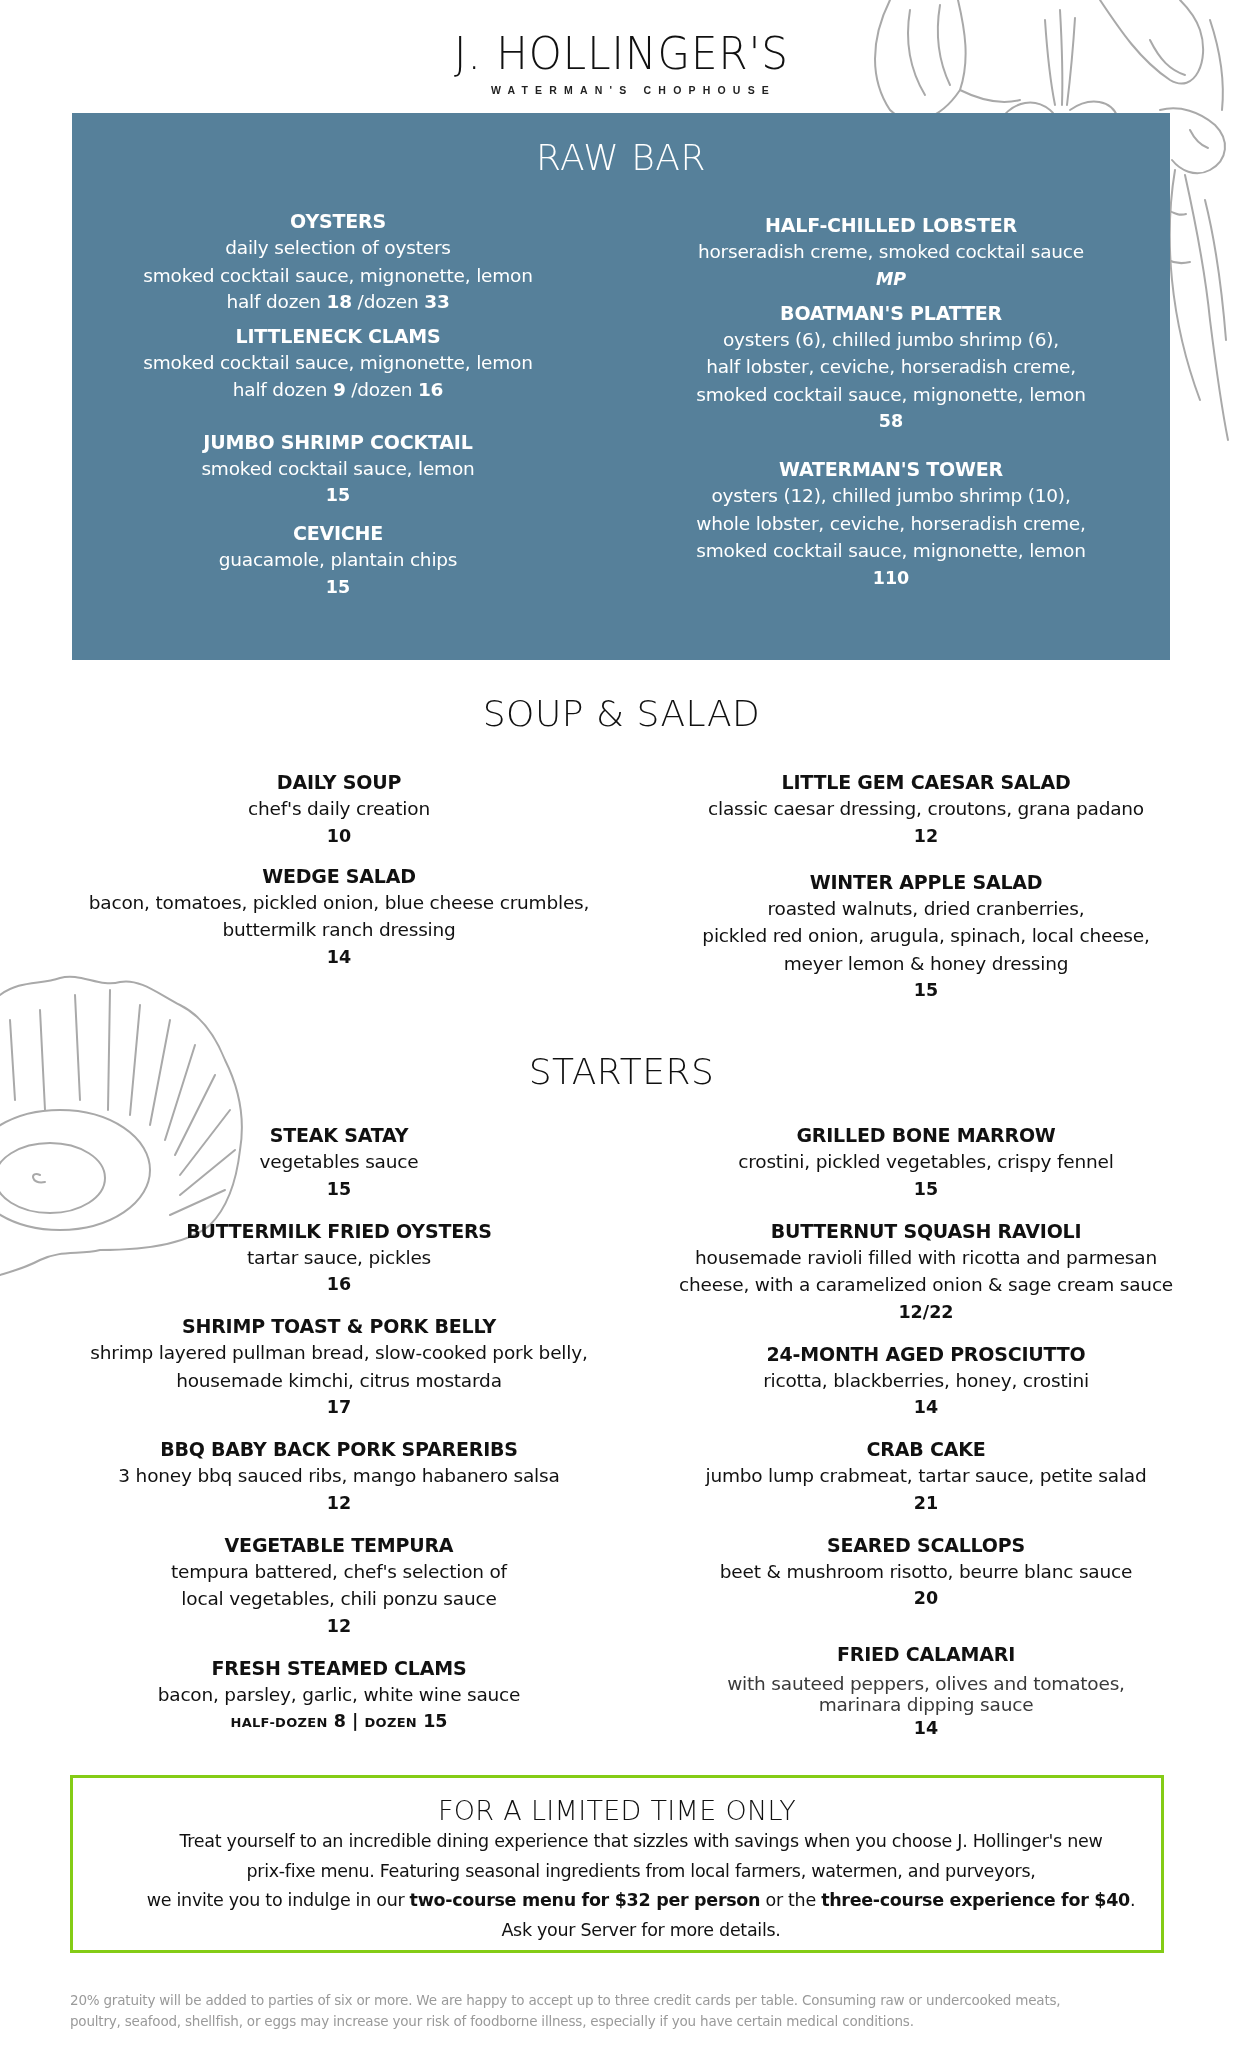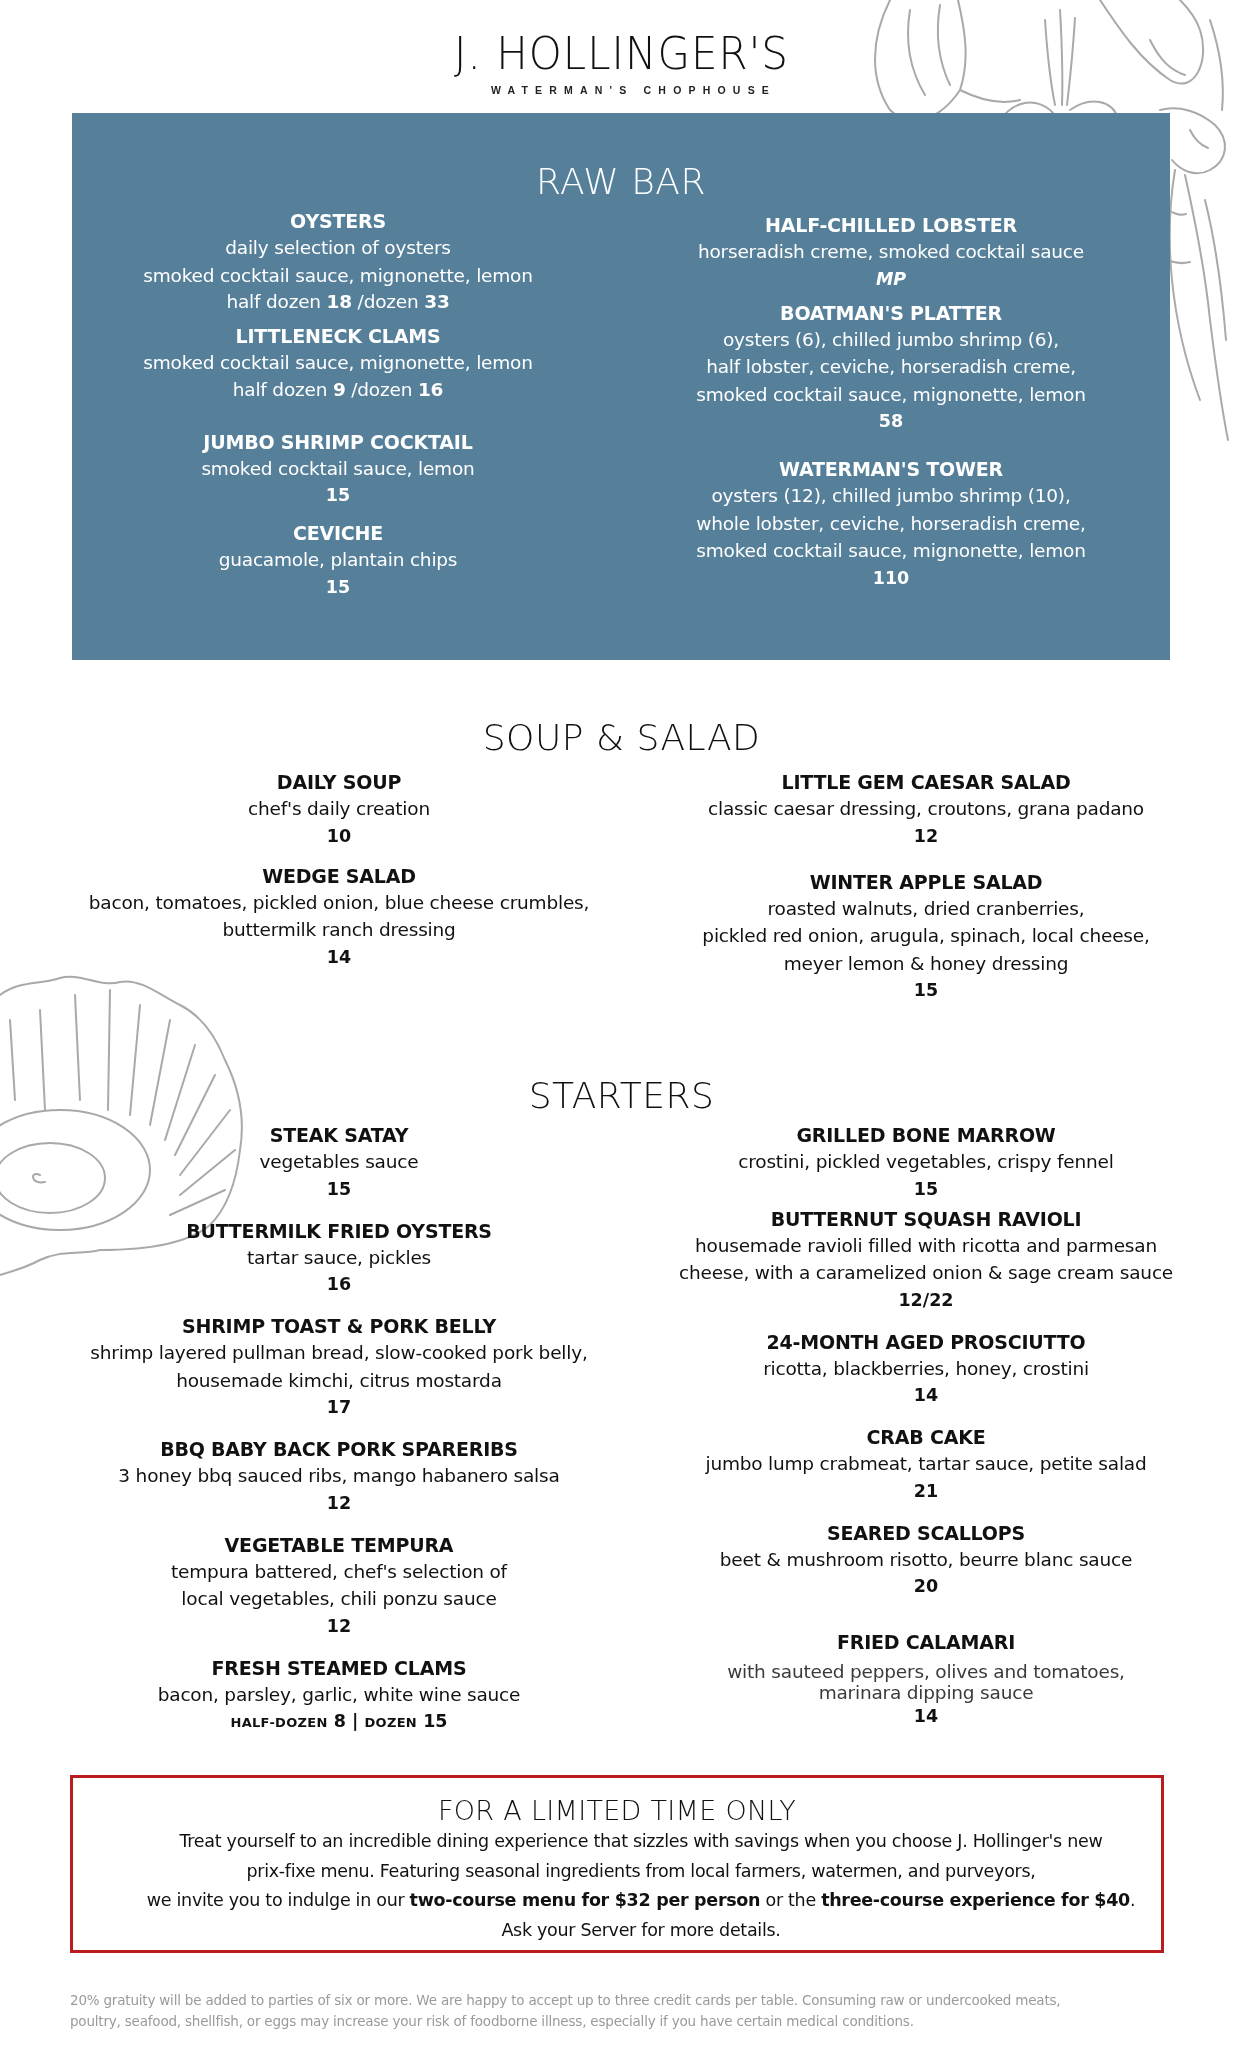--- a/index.html
+++ b/index.html
@@ -25,21 +25,21 @@
   }
 
   
   .rawbar {
     position: absolute; left: 72px; top: 113px; width: 1098px; height: 547px;
     background: #56809a; color: #ffffff;
   }
   .section-title {
     font-family: "DejaVu Sans", sans-serif; font-weight: 300;
     font-size: 36px; text-align: center; letter-spacing: 0.5px;
-    position: absolute; left: 0; right: 0; margin-top: 24px;
+    position: absolute; left: 0; right: 0;
   }
   .rawbar .section-title { top: 24px; color: #fff; }
 
   .col { position: absolute; text-align: center; }
   .item { margin: 0; padding-left: 22px; }
   .item-name {
     font-family: "DejaVu Sans", sans-serif; font-weight: 700;
     font-size: 19px; line-height: 26px; letter-spacing: -0.2px;
   }
   .item-desc {
@@ -54,21 +54,21 @@
   .b { font-weight: 700; }
   .small-caps-price {
     font-family: "DejaVu Sans", sans-serif; font-weight: 700; font-size: 17.5px; line-height: 26px;
   }
   .small-caps-price .sc { font-size: 13px; letter-spacing: 0.3px; }
   .grey { color: #3a3a3a; }
 
   
   .promo {
     position: absolute; left: 70px; top: 1775px; width: 1094px; height: 178px;
-    border: 3px solid #b91c1c; box-sizing: border-box; text-align: center;
+    border: 3px solid #84cc16; box-sizing: border-box; text-align: center;
   }
   .promo-title {
     font-family: "DejaVu Sans", sans-serif; font-weight: 300;
     font-size: 27px; margin-top: 18px; line-height: 30px; letter-spacing: 0.3px;
   }
   .promo-body {
     font-family: "DejaVu Sans", sans-serif; font-size: 17.5px; line-height: 29.5px;
     letter-spacing: -0.3px; margin-top: 1px; padding-left: 48px;
   }
   .disclaimer {
@@ -260,21 +260,21 @@
     </div>
   </div>
 </div>
 
 <div class="col" style="left:655px; width:520px; top:1122px;">
   <div class="item">
     <div class="item-name">GRILLED BONE MARROW</div>
     <div class="item-desc">crostini, pickled vegetables, crispy fennel</div>
     <div class="item-price">15</div>
   </div>
-  <div class="item" style="margin-top:4px;">
+  <div class="item" style="margin-top:16px;">
     <div class="item-name">BUTTERNUT SQUASH RAVIOLI</div>
     <div class="item-desc">housemade ravioli filled with ricotta and parmesan</div>
     <div class="item-desc">cheese, with a caramelized onion &amp; sage cream sauce</div>
     <div class="item-price">12/22</div>
   </div>
   <div class="item" style="margin-top:16px;">
     <div class="item-name">24-MONTH AGED PROSCIUTTO</div>
     <div class="item-desc">ricotta, blackberries, honey, crostini</div>
     <div class="item-price">14</div>
   </div>

